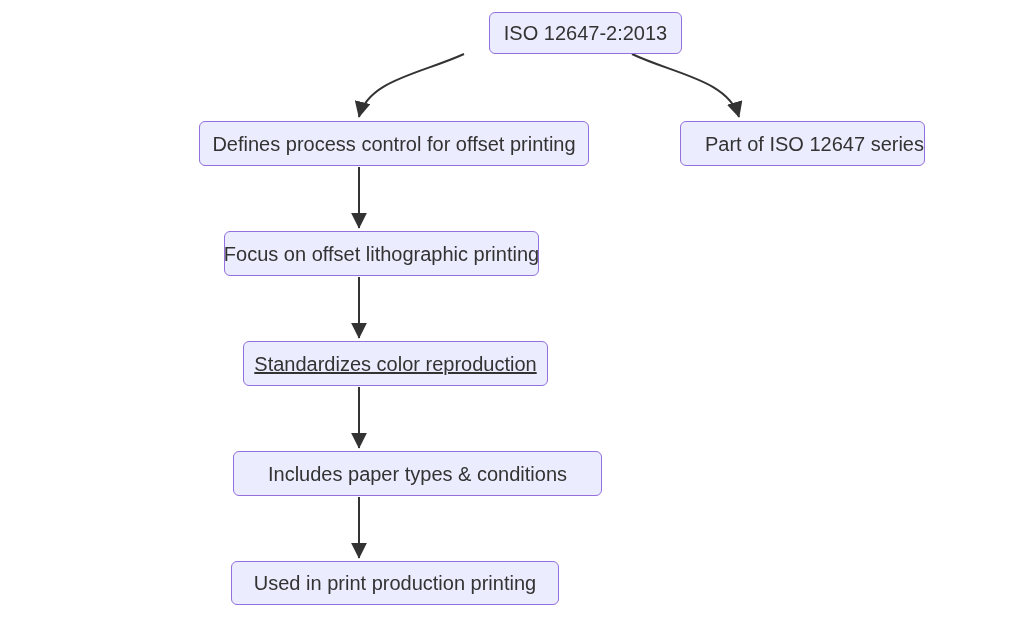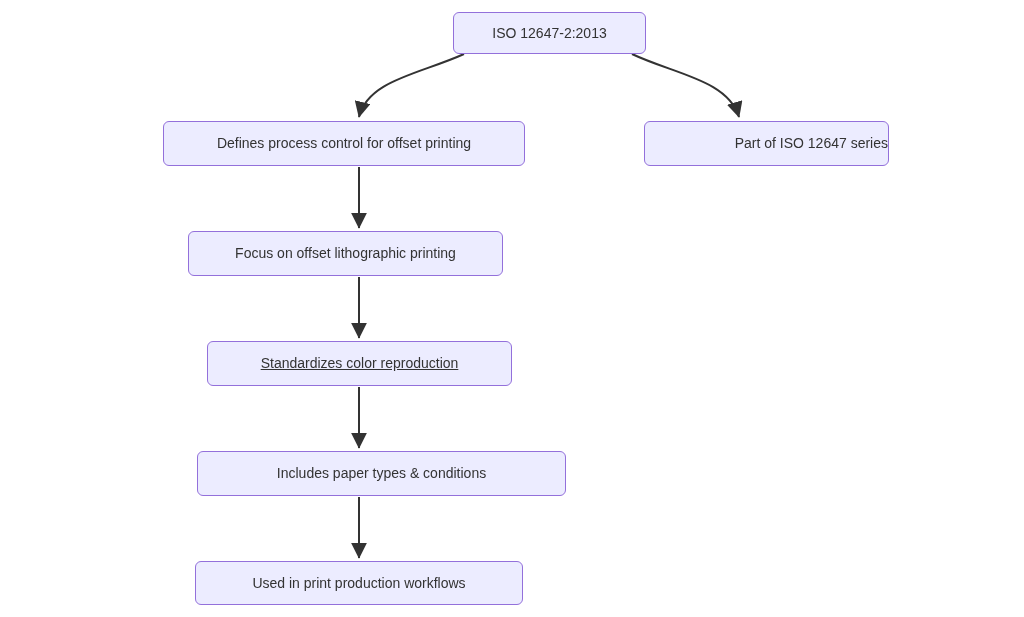--- a/index.html
+++ b/index.html
@@ -37,24 +37,25 @@
   .arrowhead-shape { fill: var(--edge-color); }
   .node {
     position: absolute;
     display: flex;
     align-items: center;
     justify-content: center;
     background: var(--node-fill);
     border: 1.3px solid var(--node-border);
     border-radius: 6px;
     color: var(--text-color);
-    font-size: 14px;
+    font-size: 20px;
     line-height: 1.2;
     white-space: nowrap;
     text-align: center;
+    margin-left: 36px;
   }
   .node-label { display: inline-block; }
 </style>
 </head>
 <body>
 
 <div class="canvas">
 
   <svg class="edges-layer" viewBox="0 0 1024 617" xmlns="http://www.w3.org/2000/svg">
     <defs>
@@ -67,37 +68,37 @@
     <path class="edge" d="M 359 167 L 359 228" marker-end="url(#arrow)"></path>
     <path class="edge" d="M 359 277 L 359 338" marker-end="url(#arrow)"></path>
     <path class="edge" d="M 359 387 L 359 448" marker-end="url(#arrow)"></path>
     <path class="edge" d="M 359 497 L 359 558" marker-end="url(#arrow)"></path>
   </svg>
 
   <div class="node" style="left:453px; top:12px; width:193px; height:42px;">
     <span class="node-label">ISO 12647-2:2013</span>
   </div>
 
-  <div class="node" style="left:163px; top:121px; width:362px; height:45px;">
+  <div class="node" style="left:163px; top:121px; width:390px; height:45px;">
     <span class="node-label">Defines process control for offset printing</span>
   </div>
 
   <div class="node" style="left:644px; top:121px; width:245px; height:45px;justify-content:flex-end;">
     <span class="node-label">Part of ISO 12647 series</span>
   </div>
 
   <div class="node" style="left:188px; top:231px; width:315px; height:45px;">
     <span class="node-label">Focus on offset lithographic printing</span>
   </div>
 
   <div class="node" style="left:207px; top:341px; width:305px; height:45px;text-decoration:underline;">
     <span class="node-label">Standardizes color reproduction</span>
   </div>
 
   <div class="node" style="left:197px; top:451px; width:369px; height:45px;">
     <span class="node-label">Includes paper types &amp; conditions</span>
   </div>
 
   <div class="node" style="left:195px; top:561px; width:328px; height:44px;">
-    <span class="node-label">Used in print production workflows</span>
+    <span class="node-label">Used in print production printing</span>
   </div>
 
 </div>
 
 </body></html>

